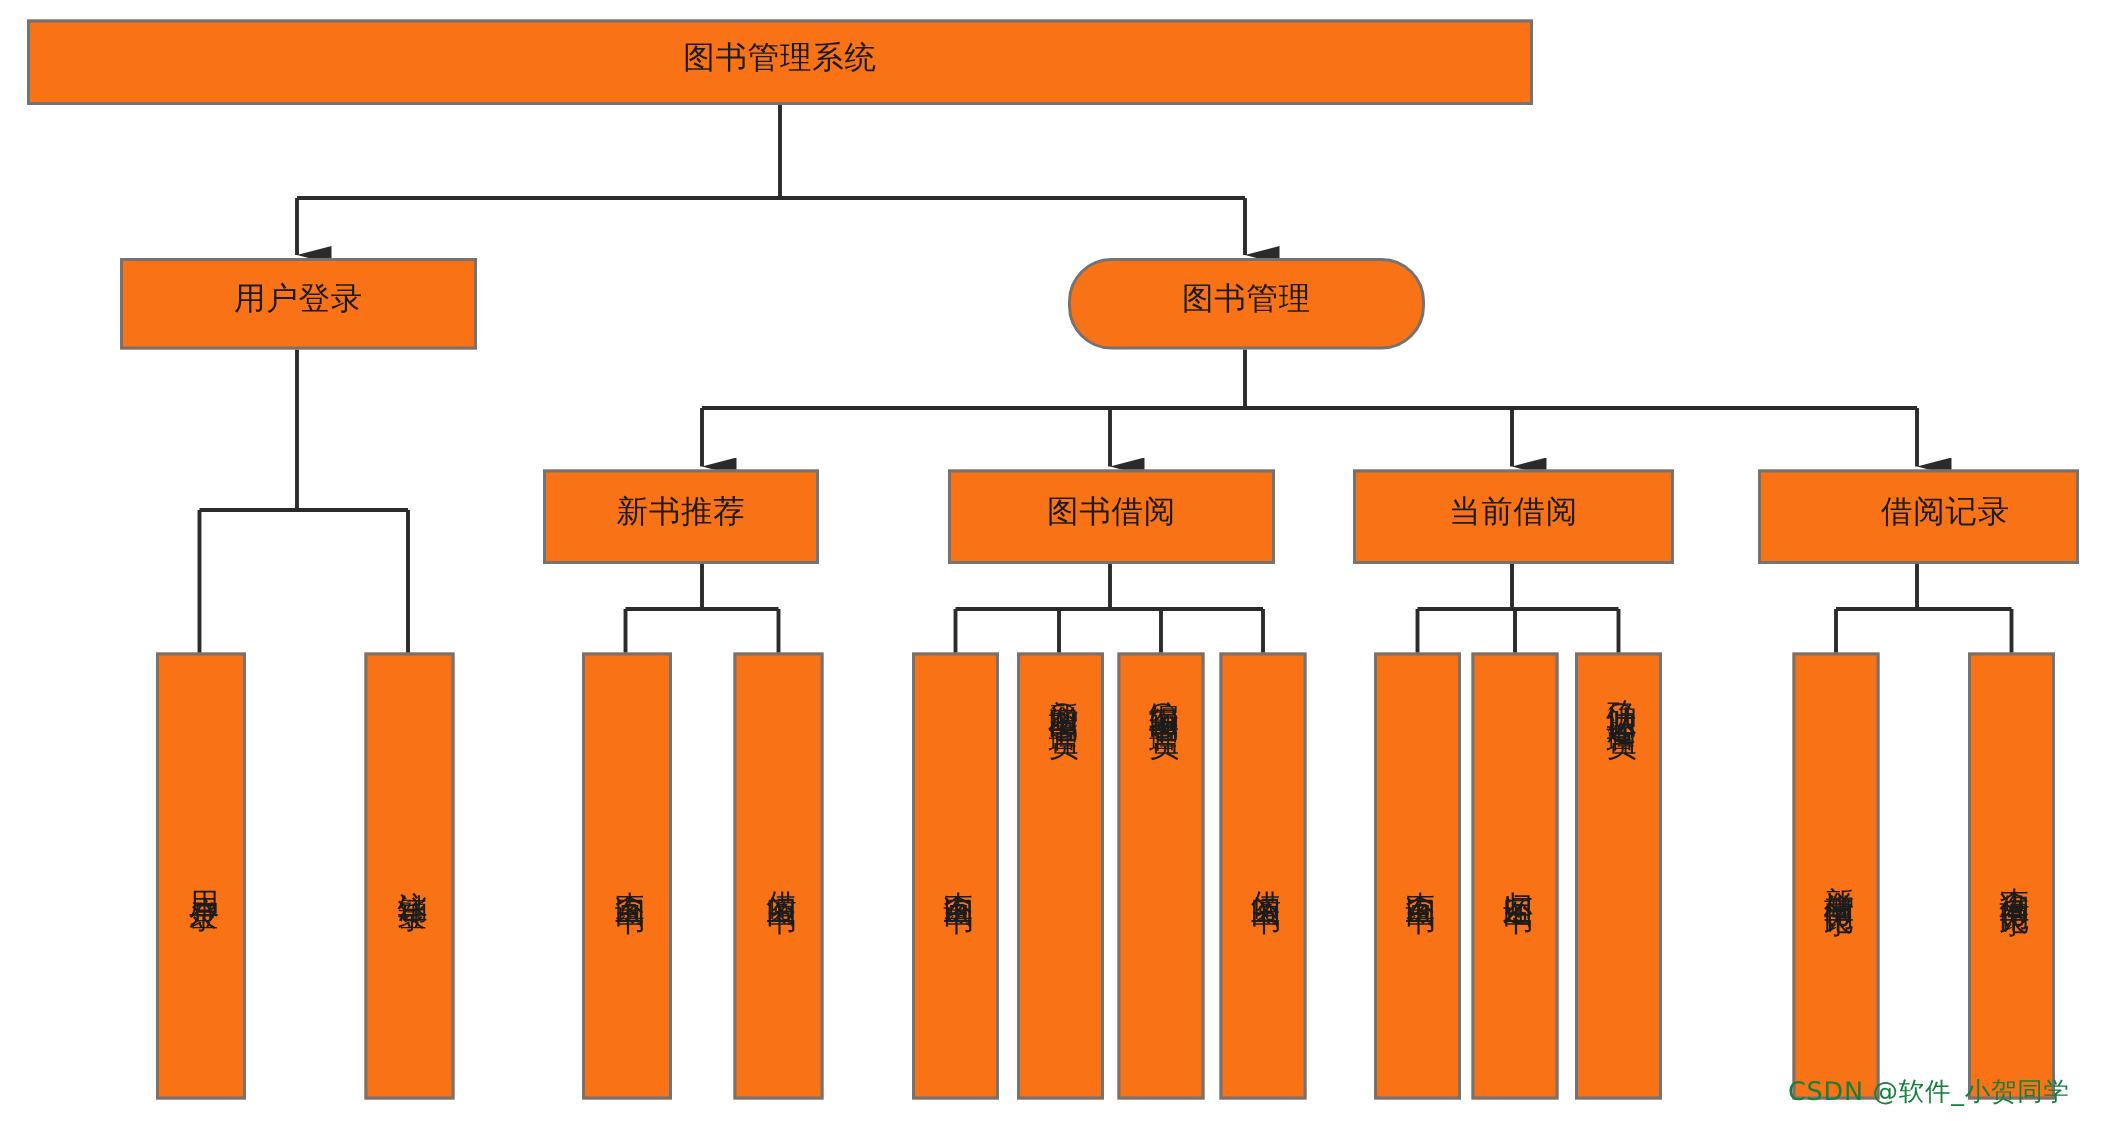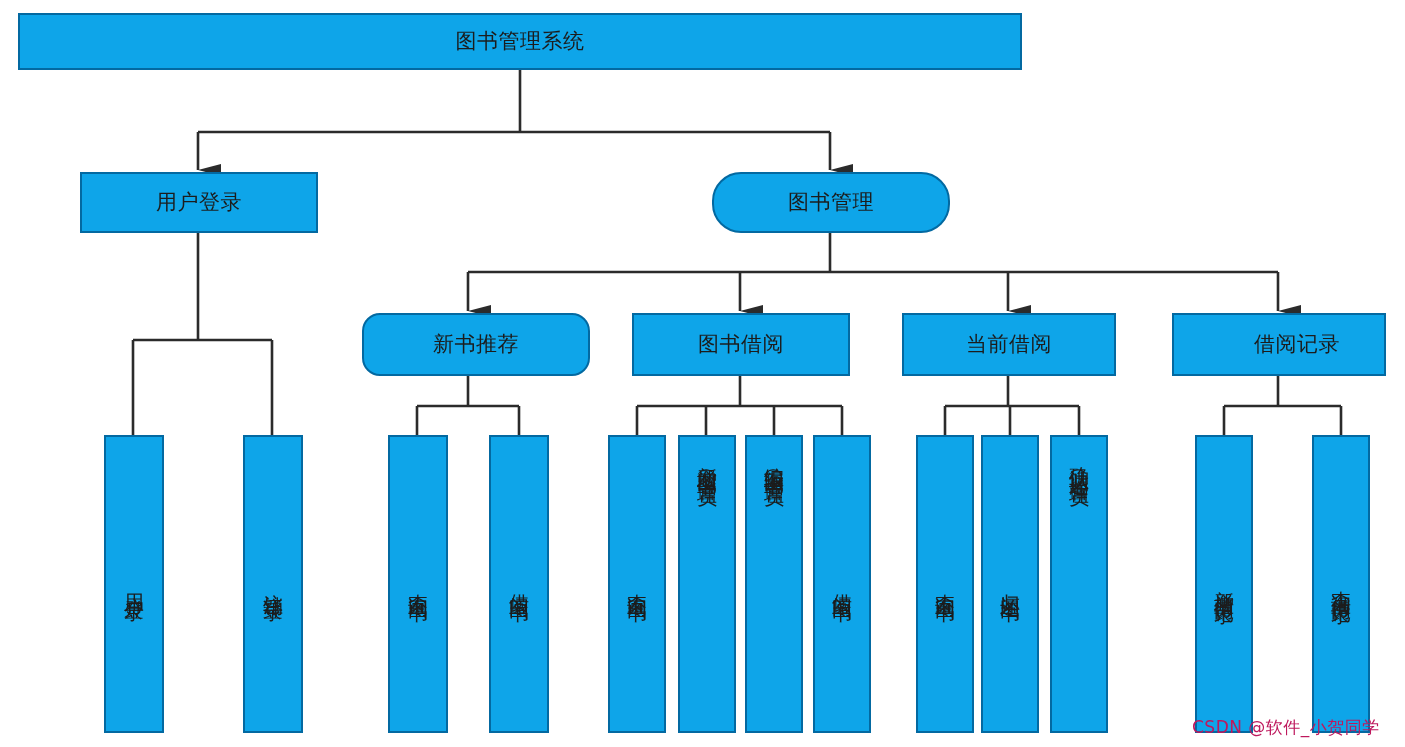--- a/index.html
+++ b/index.html
@@ -18,25 +18,26 @@
   #diagram-svg {
     position: absolute;
     left: 0;
     top: 0;
     width: 1405px;
     height: 747px;
   }
   .node-box {
     position: absolute;
     box-sizing: border-box;
-    border: 2px solid #0369a1;
-    background: #0ea5e9;
+    border: 2px solid #737373;
+    background: #f97316;
     display: flex;
     align-items: center;
     justify-content: center;
+    font-family: Liberation Mono, monospace;
   }
   .node-label {
     color: #1c1c1c;
     font-size: 21px;
     line-height: 1.15;
     letter-spacing: 0.5px;
     white-space: nowrap;
     text-align: center;
   }
   .node-box.vertical {
@@ -54,21 +55,21 @@
   }
   .node-box.vertical.center-v {
     align-items: center;
     padding-top: 0;
   }
   #watermark {
     position: absolute;
     left: 1192px;
     top: 716px;
     font-size: 17px;
-    color: #be185d;
+    color: #15803d;
     white-space: nowrap;
     letter-spacing: 0.5px;
   }
 </style>
 </head>
 <body>
 
 <div id="canvas">
 
   <svg id="diagram-svg" viewBox="0 0 1405 747" xmlns="http://www.w3.org/2000/svg">
@@ -128,21 +129,21 @@
     <span class="node-label">图书管理系统</span>
   </div>
 
   <div class="node-box" style="left:80px; top:172px; width:238px; height:61px;">
     <span class="node-label">用户登录</span>
   </div>
   <div class="node-box" style="left:712px; top:172px; width:238px; height:61px;border-radius:29px;">
     <span class="node-label">图书管理</span>
   </div>
 
-  <div class="node-box" style="left:362px; top:313px; width:228px; height:63px;border-radius:18px;">
+  <div class="node-box" style="left:362px; top:313px; width:184px; height:63px;">
     <span class="node-label">新书推荐</span>
   </div>
   <div class="node-box" style="left:632px; top:313px; width:218px; height:63px;align-items:center;">
     <span class="node-label">图书借阅</span>
   </div>
   <div class="node-box" style="left:902px; top:313px; width:214px; height:63px;">
     <span class="node-label">当前借阅</span>
   </div>
   <div class="node-box" style="left:1172px; top:313px; width:214px; height:63px;padding-left:36px;">
     <span class="node-label">借阅记录</span>

